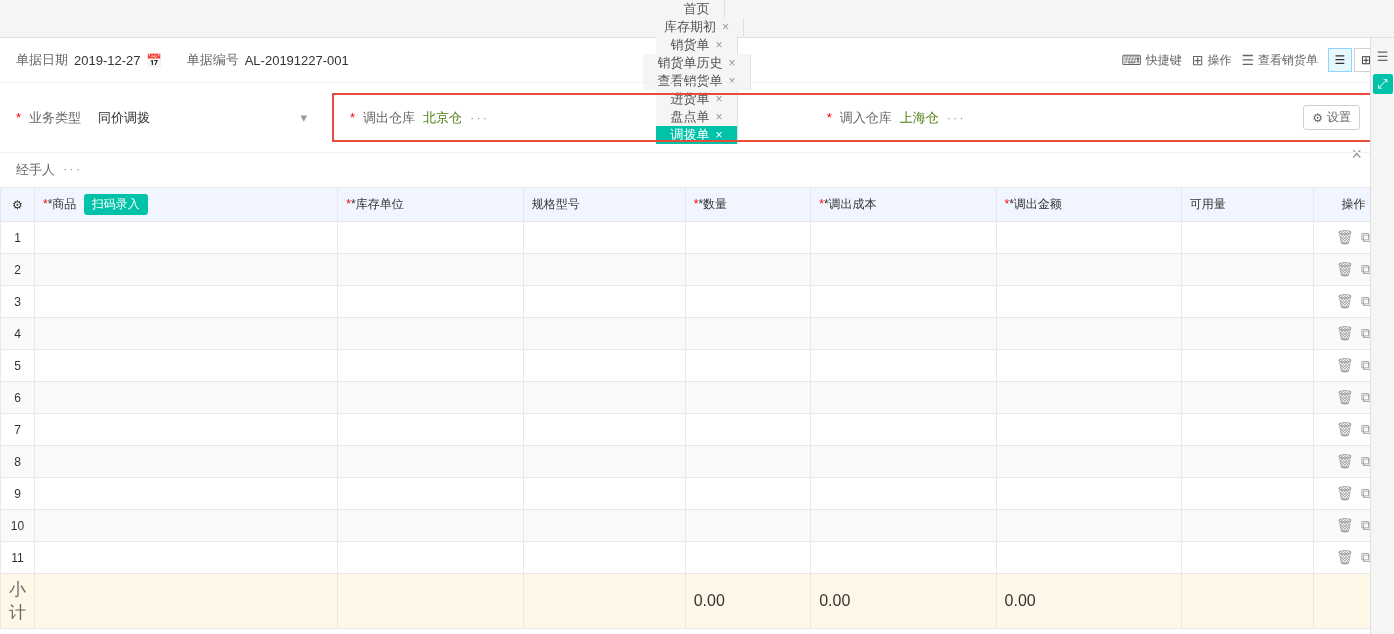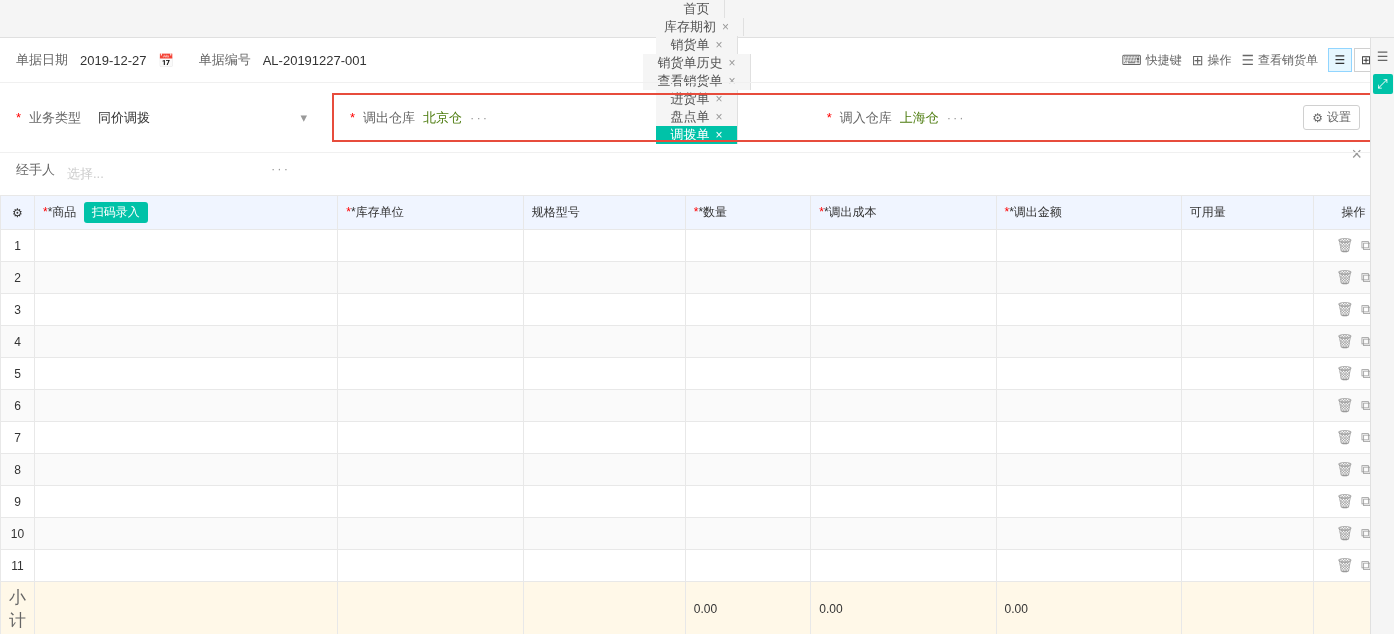--- a/index.html
+++ b/index.html
@@ -45,21 +45,21 @@
     .form-header {
       display: flex;
       align-items: center;
       padding: 10px 16px;
       gap: 24px;
       border-bottom: 1px solid #f0f0f0;
     }
     .form-header-field {
       display: flex;
       align-items: center;
-      gap: 12px;
+      gap: 6px;
       font-size: 13px;
     }
     .form-header-label { color: #666; }
     .form-header-value { color: #333; font-weight: 500; }
     .calendar-icon { color: #aaa; cursor: pointer; }
     .header-actions {
       margin-left: auto;
       display: flex;
       align-items: center;
       gap: 10px;
@@ -235,21 +235,21 @@
       color: #666;
       font-size: 13px;
     }
     .sidebar-icon.active {
       background: #00c2a8;
       color: #fff;
       border-radius: 2px;
     }
 
     .subtotal-label { color: #666; font-size: 17px; }
-    .subtotal-value { color: #333; font-size: 12px; }
+    .subtotal-value { color: #333; font-size: 16px; }
   </style>
 </head>
 <body>
 
 <div class="tab-bar">
   <div class="tab-item">
     <span>首页</span>
   </div>
   <div class="tab-item">
     <span>库存期初</span>
@@ -346,21 +346,20 @@
 
       <div class="settings-btn">
         <span>⚙</span>
         <span>设置</span>
       </div>
     </div>
   </div>
 
   <div class="handler-row">
     <span class="field-label">经手人</span>
-    <span style="color:#ccc;cursor:pointer;flex:1;max-width:200px;border:none;outline:none;padding:4px;">选择...</span>
     <span class="more-btn">···</span>
   </div>
 
   <div class="table-container">
     <table class="data-table">
       <thead>
         <tr>
           <th style="width:34px;text-align:center;">
             <span>⚙</span>
           </th>

